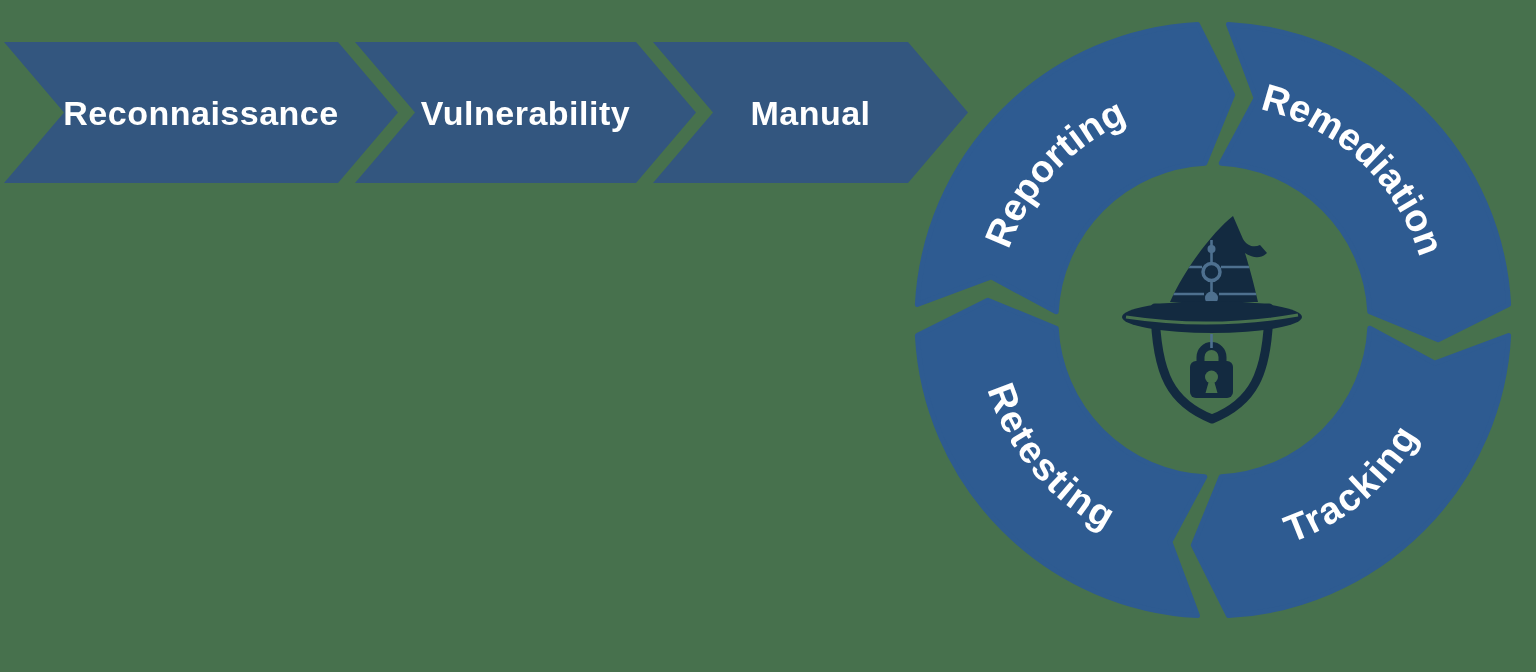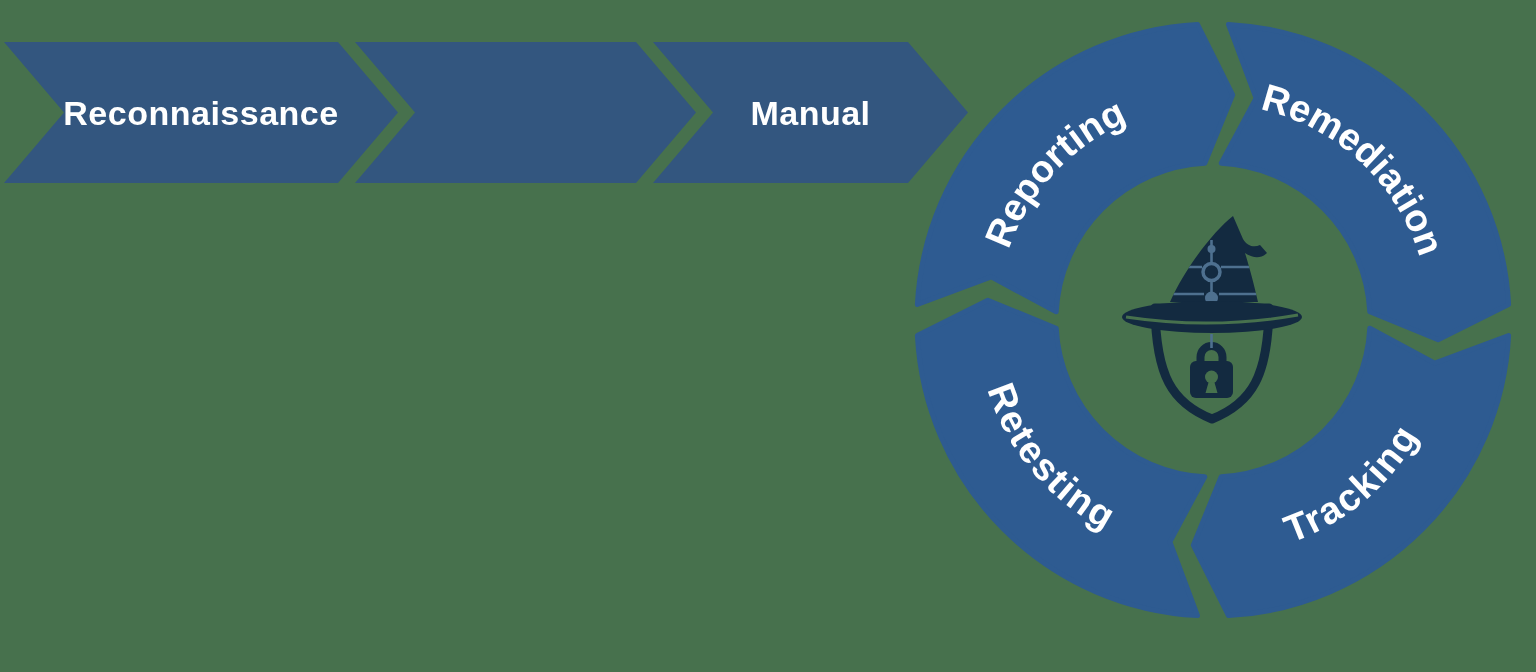--- a/index.html
+++ b/index.html
@@ -42,20 +42,21 @@
 </head>
 <body>
 
 <div class="canvas">
 
   <div class="arrow a1">
     <span class="l1">Reconnaissance</span>
 
   </div>
   <div class="arrow a2">
+    <span class="l1">Vulnerability</span>
   </div>
   <div class="arrow a3">
     <span class="l1">Manual</span>
   </div>
 
   <svg class="cycle" viewBox="0 0 600 600" xmlns="http://www.w3.org/2000/svg">
     <defs>
       <path id="tp-reporting" d="M 74.9,280.3 A 226,226 0 0 1 264.6,76.8" fill="none"></path>
       <path id="tp-remediation" d="M 319.7,74.9 A 226,226 0 0 1 523.2,264.6" fill="none"></path>
       <path id="tp-tracking" d="M 288.2,525.7 A 226,226 0 0 0 524.3,327.5" fill="none"></path>

